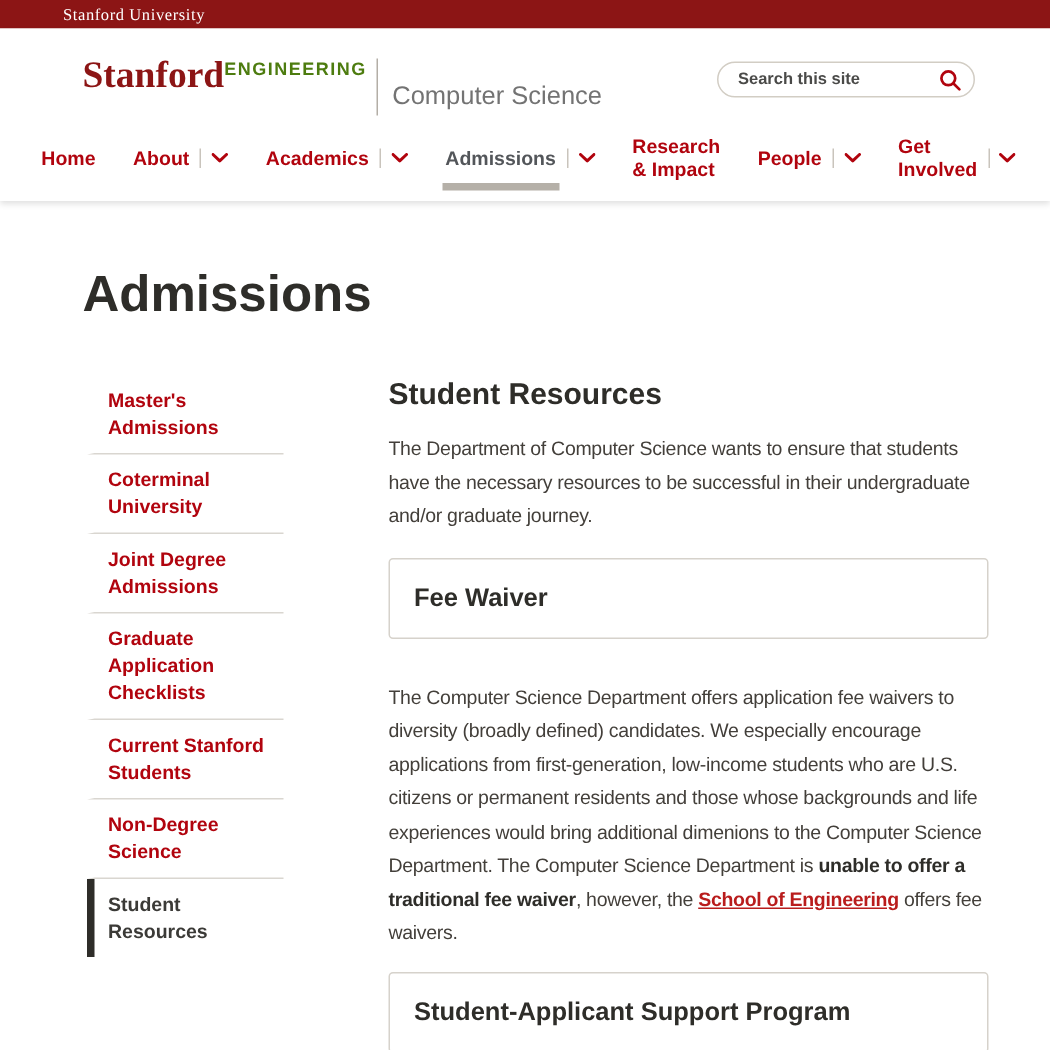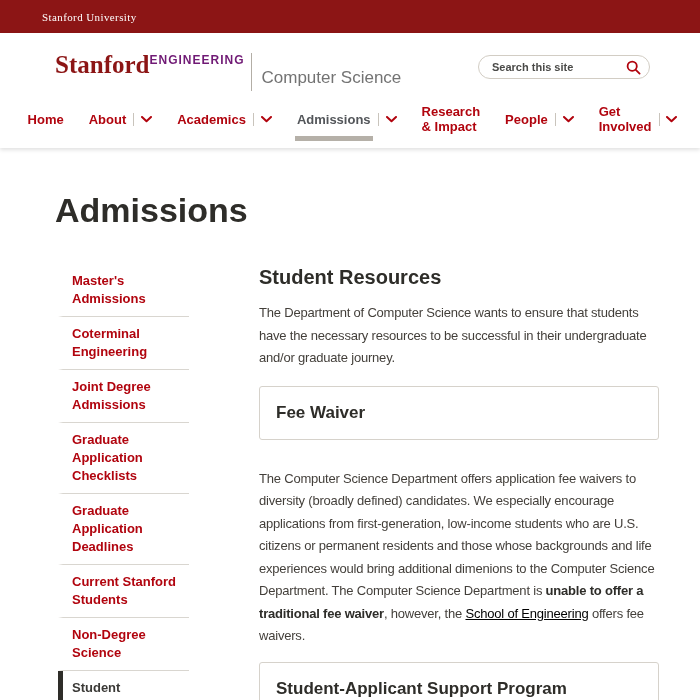--- a/index.html
+++ b/index.html
@@ -1,31 +1,31 @@
 <!DOCTYPE html>
 <html><head>
 <meta charset="utf-8">
 <style>
   * { margin:0; padding:0; box-sizing:border-box; }
   html,body { width:700px; height:700px; overflow:hidden; background:#fff;
               font-family:"Liberation Sans", sans-serif; }
 
   
-  .topbar { height:33px; background:#8C1515; display:flex; align-items:center; }
+  .topbar { height:19px; background:#8C1515; display:flex; align-items:center; }
   .topbar-text { color:#fff; font-family:"Liberation Serif", serif; font-size:11px;
                  letter-spacing:.4px; margin-left:42px; }
 
   
   .site-header { background:#fff; padding:20px 50px 0 55px;
                  box-shadow:0 2px 4px rgba(0,0,0,.12); position:relative; z-index:5; }
   .header-row { display:flex; align-items:flex-start; }
   .logo-stack { display:flex; }
   .logo-wordmark { font-family:"Liberation Serif", serif; font-weight:700; font-size:25px;
                    line-height:24px; color:#8C1515; }
-  .logo-school { font-weight:700; font-size:12px; letter-spacing:1px; color:#701a75;
+  .logo-school { font-weight:700; font-size:12px; letter-spacing:1px; color:#4d7c0f;
                  line-height:14px; }
   .logo-divider { width:1px; background:#b3aea6; height:38px; margin:0 9px 0 7px; }
   .logo-dept { font-size:17px; color:#737373; align-self:flex-end; padding-bottom:3px; }
   .header-spacer { flex:1; }
   .search-pill { display:flex; align-items:center; border:1px solid #d2cdc4;
                  border-radius:13px; height:24px; width:172px; margin-top:2px;
                  padding:0 8px 0 13px; }
   .search-input { border:none; outline:none; flex:1; font-size:11px; color:#2E2D29;
                   font-family:"Liberation Sans", sans-serif; min-width:0; background:transparent;font-weight:bold; }
   .search-input::placeholder { color:#4a4a48; opacity:1; }
@@ -63,21 +63,21 @@
                      margin-bottom:12px; }
   .body-text { font-size:13px; line-height:22.5px; color:#433F3A; letter-spacing:-.2px; }
   .intro { margin-bottom:12px; }
   .accordion { display:block; width:100%; text-align:left; background:#fff;
                border:1px solid #d6d2cb; border-radius:3px; padding:16px;
                font-family:Liberation Sans, sans-serif; font-weight:700; font-size:17px;
                color:#2E2D29; cursor:pointer; margin:16px 0 28px; }
   .fee-text { margin-bottom:14px; }
   .accordion.second { margin-top:12px; margin-bottom:30px; }
   .fee-text strong { font-weight:700; color:#2E2D29; }
-  .inline-link { color:#000000; font-weight:400; text-decoration:underline; }
+  .inline-link { color:#b91c1c; font-weight:700; text-decoration:underline; }
 </style>
 </head>
 <body>
 
 <div class="topbar">
   <a class="topbar-text" style="text-decoration:none;">Stanford University</a>
 </div>
 
 <header class="site-header">
   <div class="header-row">
@@ -158,24 +158,23 @@
   </nav>
 </header>
 
 <main>
   <h1 class="page-title">Admissions</h1>
 
   <div class="content-row">
 
     <aside class="sidebar">
       <a class="side-item">Master's Admissions</a>
-      <a class="side-item">Coterminal Engineering</a>
+      <a class="side-item">Coterminal University</a>
       <a class="side-item">Joint Degree Admissions</a>
       <a class="side-item">Graduate Application Checklists</a>
-      <a class="side-item">Graduate Application Deadlines</a>
       <a class="side-item">Current Stanford Students</a>
       <a class="side-item">Non-Degree Science</a>
       <a class="side-item active">Student Resources</a>
 
     </aside>
 
     <section class="main-col">
       <h2 class="section-heading">Student Resources</h2>
 
       <p class="body-text intro">The Department of Computer Science wants to ensure that students have the necessary resources to be successful in their undergraduate and/or graduate journey.</p>

